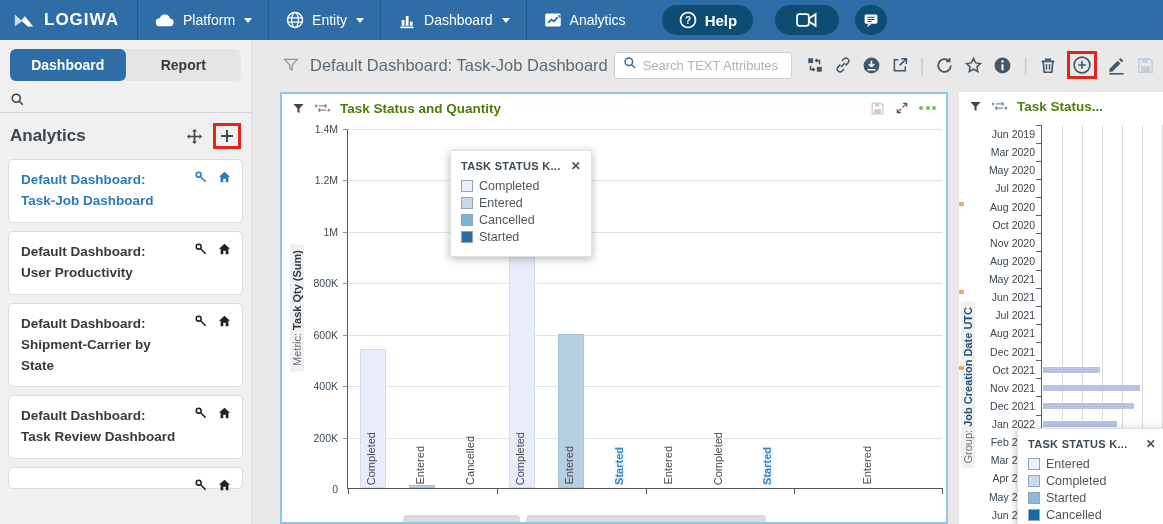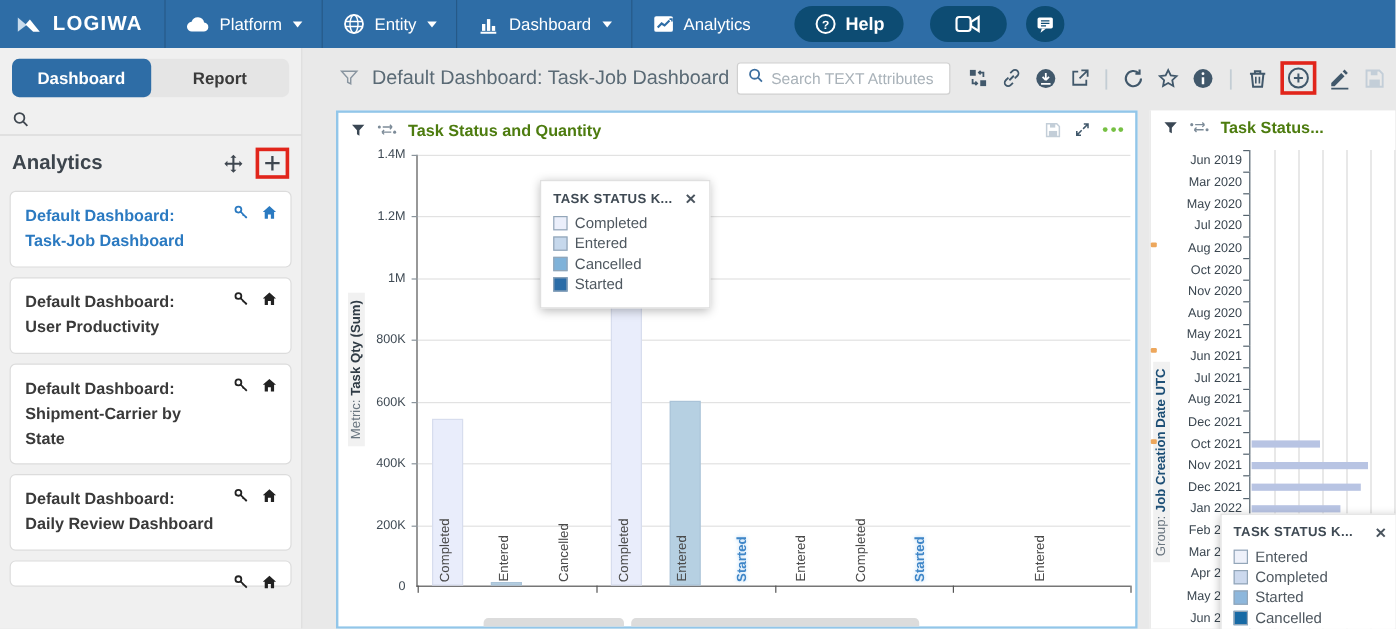--- a/index.html
+++ b/index.html
@@ -279,21 +279,21 @@
             </svg>
           </span>
         <span>
             <svg width="15" height="14" viewBox="0 0 24 24" fill="currentColor">
               <path d="M2.5 11.5L12 3l9.5 8.5h-2.8V21h-4.6v-6h-4.2v6H5.3v-9.5z"></path>
             </svg>
           </span>
       </div>
     </div>
     <div class="dash-card">
-      <div class="ctitle">Default Dashboard: Daily Review Dashboard</div>
+      <div class="ctitle">Default Dashboard: Task Review Dashboard</div>
       <div class="card-icons">
         <span>
             <svg width="14" height="14" viewBox="0 0 24 24">
               <circle cx="8" cy="8" r="4.2" fill="none" stroke="currentColor" stroke-width="2.6"></circle>
               <path d="M11 11l9 9m-2.5-0.5l2-2m-5.5-1l2-2" stroke="currentColor" stroke-width="2.4" fill="none"></path>
             </svg>
           </span>
         <span>
             <svg width="15" height="14" viewBox="0 0 24 24" fill="currentColor">
               <path d="M2.5 11.5L12 3l9.5 8.5h-2.8V21h-4.6v-6h-4.2v6H5.3v-9.5z"></path>

